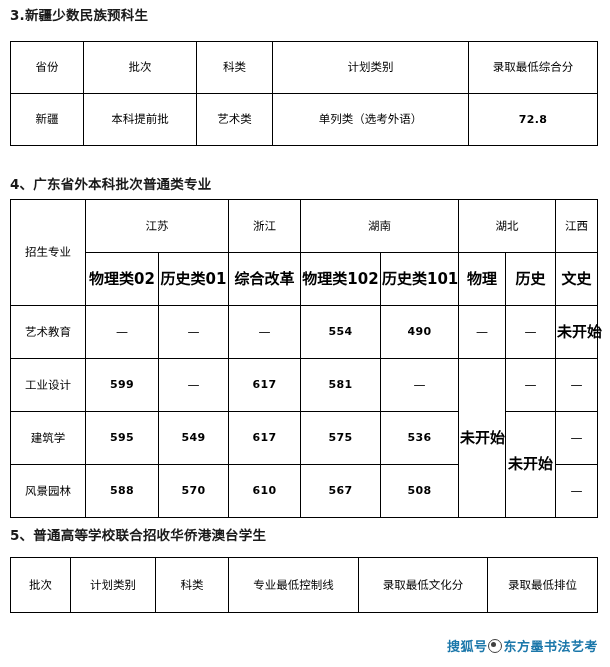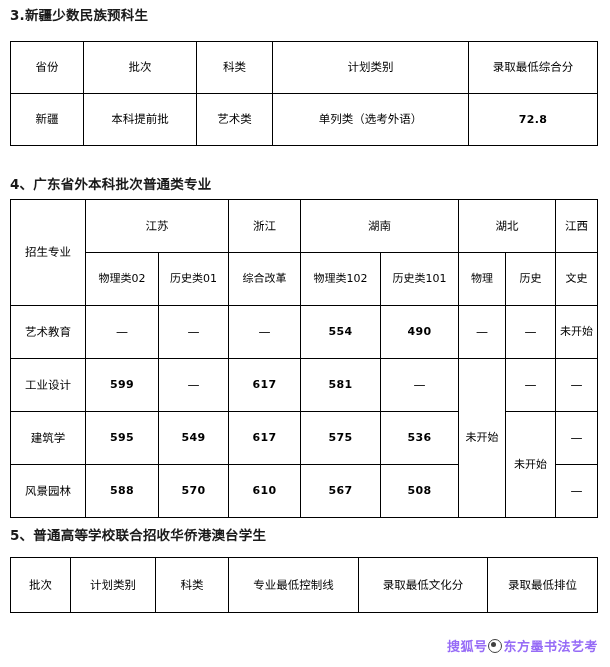--- a/index.html
+++ b/index.html
@@ -70,38 +70,38 @@
   #table-prep td { height: 47px; }
 
   
   #table-outprov {
     left: 10px;
     top: 199px;
     width: 587px;
   }
   #table-outprov td { height: 48px; }
   #table-outprov td.major { font-size: 11.5px; }
-  #table-outprov td.sub { font-size: 11px; }
+  #table-outprov td.sub { font-size: 15px; font-weight: bold; }
 
   
   #table-overseas {
     left: 10px;
     top: 557px;
     width: 587px;
   }
   #table-overseas td { height: 50px; }
 
   
   #watermark {
     position: absolute;
     right: 12px;
     top: 636px;
     font-size: 13px;
     font-weight: bold;
-    color: #8b5cf6;
+    color: #0369a1;
     letter-spacing: 0.5px;
     white-space: nowrap;
     opacity: 0.9;
     text-align: right;
   }
   #watermark .wm-logo {
     display: inline-block;
     width: 12px;
     height: 12px;
     border: 1.5px solid #2b2b2b;

